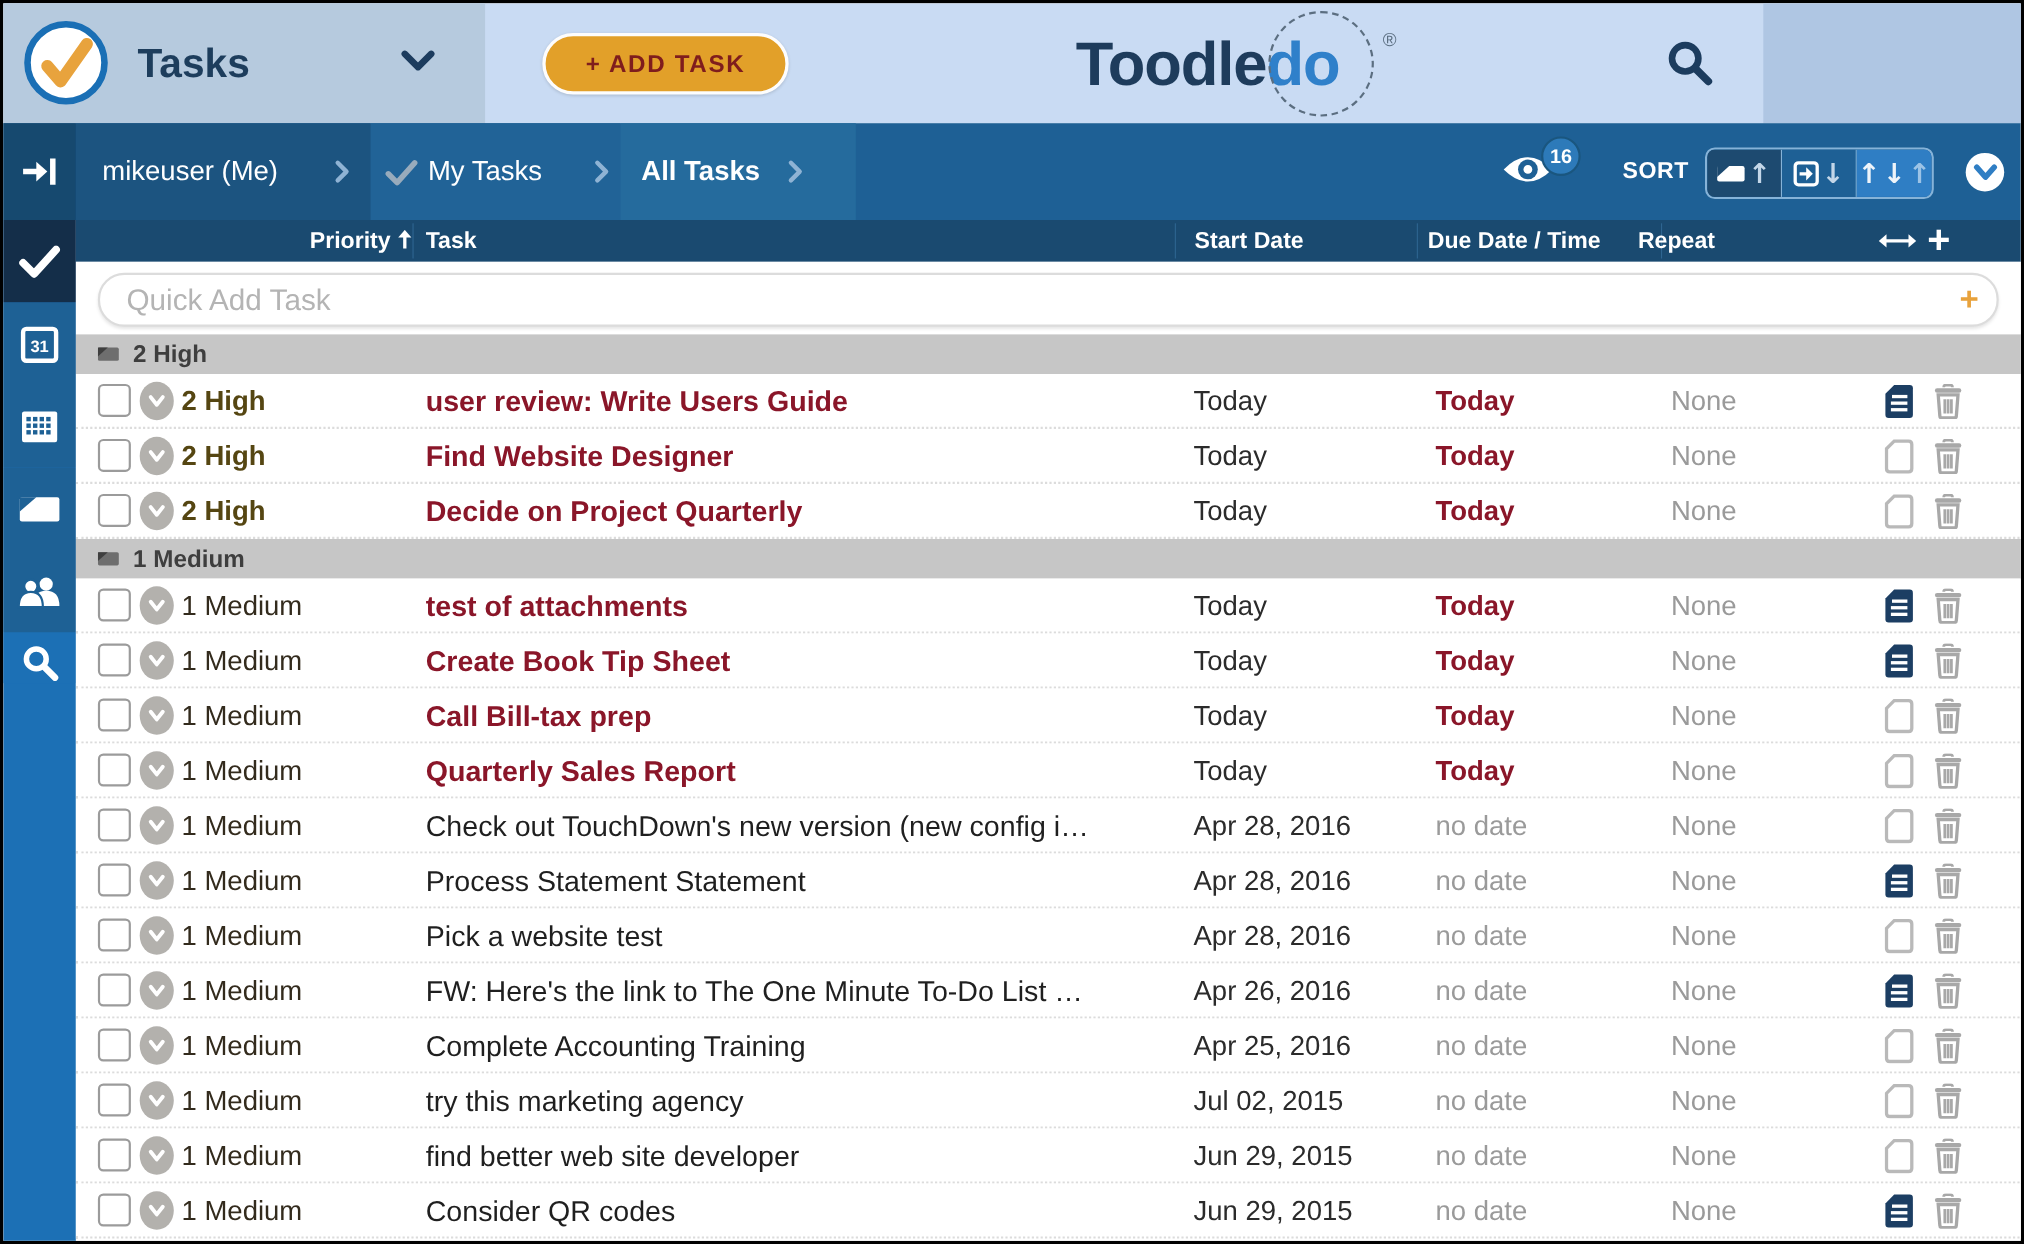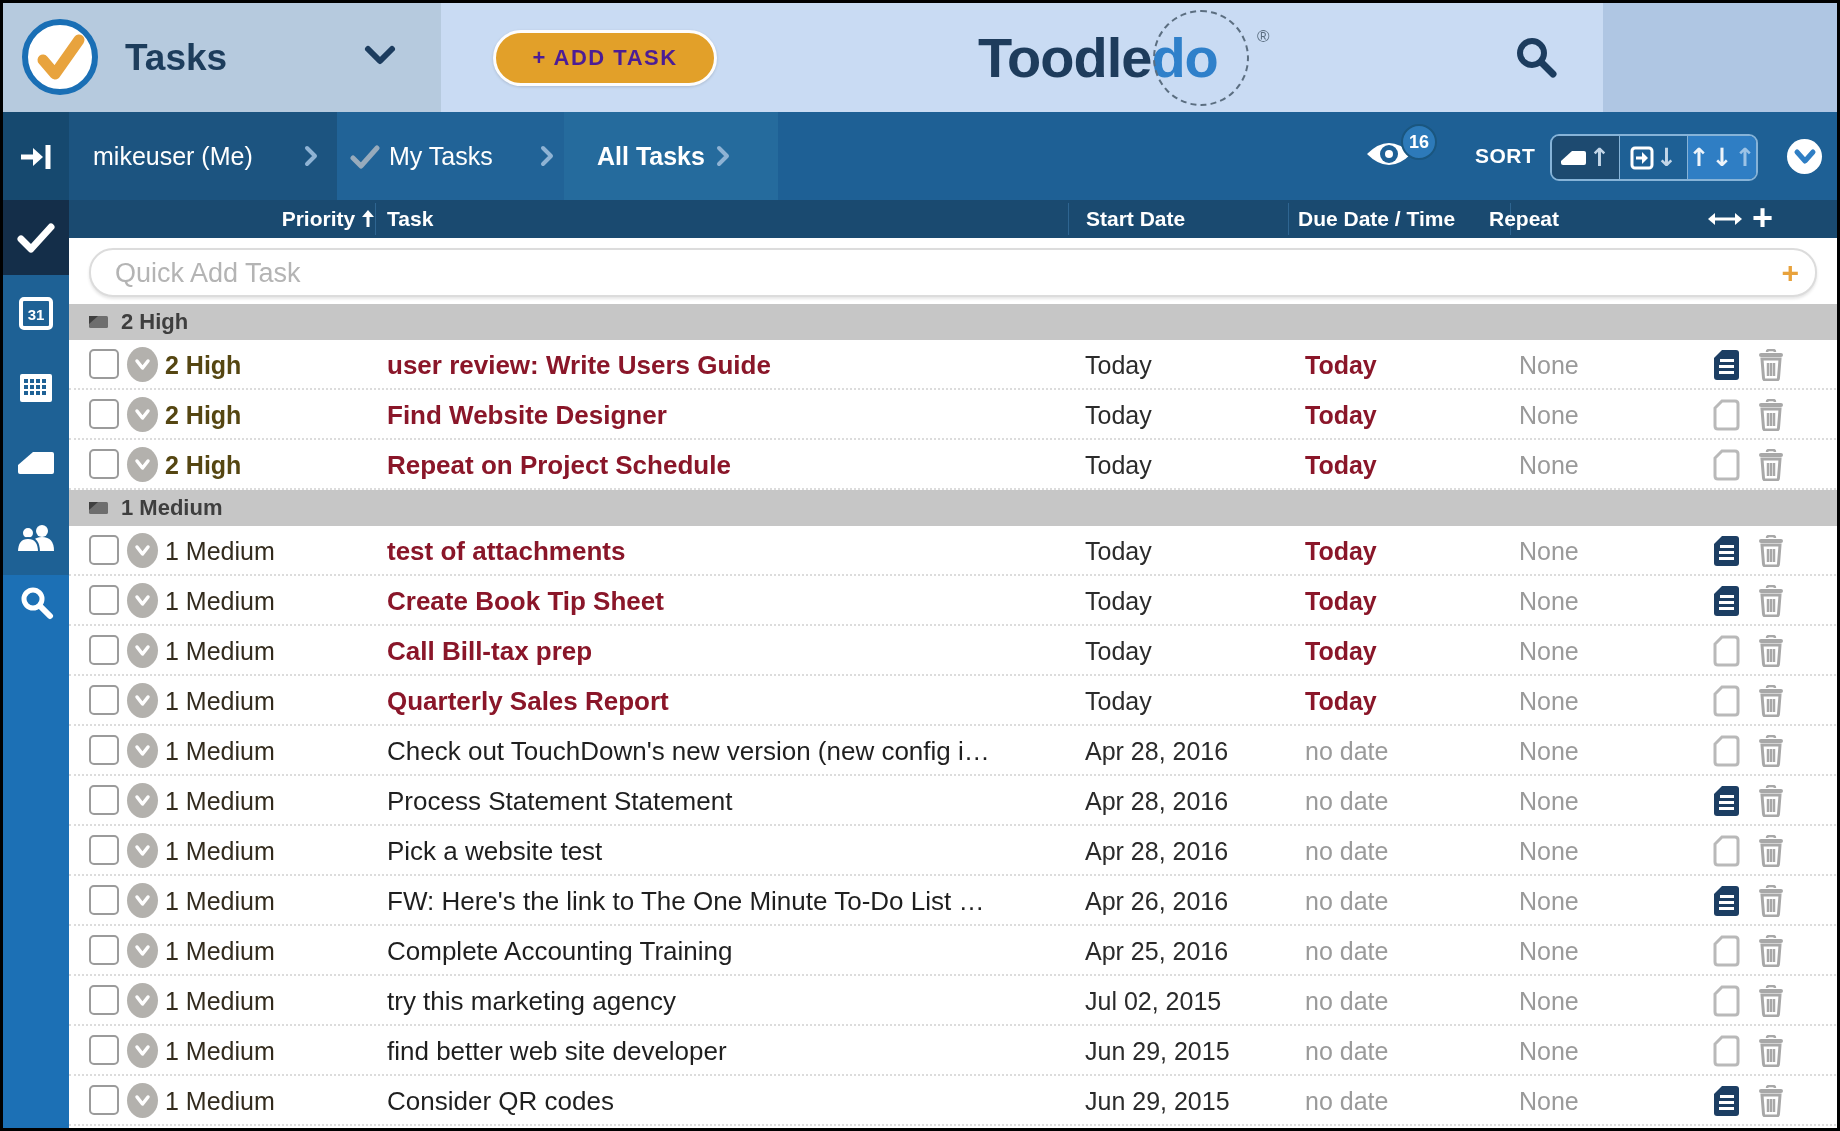--- a/index.html
+++ b/index.html
@@ -7,21 +7,21 @@
   body { font-family:"Liberation Sans","DejaVu Sans",sans-serif; }
   .screen { position:relative; width:1840px; height:1131px; border:3px solid #000; overflow:hidden; background:#fff; }
 
   
   .topbar { position:absolute; left:0; top:0; width:100%; height:109px; background:#c9dbf3; }
   .topbar-left { position:absolute; left:0; top:0; width:438px; height:109px; background:#b6cade; }
   .topbar-right { position:absolute; left:1600px; top:0; width:240px; height:109px; background:#afc6e3; }
   .logo-badge { position:absolute; left:18px; top:15px; }
   .app-title { position:absolute; left:122px; top:0; height:109px; line-height:109px; font-size:37px; font-weight:bold; color:#1d3d5c; }
   .app-title-chevron { position:absolute; left:360px; top:40px; }
-  .add-task-btn { position:absolute; left:490px; top:27px; width:224px; height:56px; background:#e2a029; border:3px solid #fdfdfd; border-radius:30px; color:#4c1d95; font-size:22px; font-weight:bold; letter-spacing:1.5px; text-align:center; line-height:50px; box-shadow:0 1px 3px rgba(0,0,0,.15); cursor:pointer; }
+  .add-task-btn { position:absolute; left:490px; top:27px; width:224px; height:56px; background:#e2a029; border:3px solid #fdfdfd; border-radius:30px; color:#7f1d1d; font-size:22px; font-weight:bold; letter-spacing:1.5px; text-align:center; line-height:50px; box-shadow:0 1px 3px rgba(0,0,0,.15); cursor:pointer; }
   .brand { position:absolute; left:975px; top:0; height:109px; line-height:109px; font-size:56px; font-weight:bold; letter-spacing:-1px; }
   .brand .b1 { color:#1e3c5c; } .brand .b2 { color:#2f80ca; }
   .brand-dashed-circle { position:absolute; left:1150px; top:7px; width:96px; height:96px; border:2px dashed #5b6e80; border-radius:50%; }
   .brand-reg { position:absolute; left:1254px; top:24px; font-size:17px; color:#5b6e80; font-weight:normal; }
   .top-search { position:absolute; left:1510px; top:31px; cursor:pointer; }
 
   
   .crumbbar { position:absolute; left:0; top:109px; width:100%; height:88px; background:#1e6095; color:#fff; }
   .crumb-cell { position:absolute; top:0; height:88px; line-height:88px; }
   .cell-sidebar { left:0; width:66px; background:#16496f; text-align:center; }
@@ -143,21 +143,21 @@
     <span class="crumb-sep" style="left:300px;"><svg width="16" height="22" viewBox="0 0 16 22">
           <path d="M4 3 L12 11 L4 19" fill="none" stroke="#8fb3d4" stroke-width="4" stroke-linecap="round" stroke-linejoin="round"></path>
         </svg></span>
     <span class="bc-check" style="left:347px;"><svg width="30" height="24" viewBox="0 0 30 24">
           <path d="M3 13 L11 21 L27 3" fill="none" stroke="#98abbc" stroke-width="5" stroke-linecap="round" stroke-linejoin="round"></path>
         </svg></span>
     <span class="crumb-text" style="left:386px;">My Tasks</span>
     <span class="crumb-sep" style="left:536px;"><svg width="16" height="22" viewBox="0 0 16 22">
           <path d="M4 3 L12 11 L4 19" fill="none" stroke="#8fb3d4" stroke-width="4" stroke-linecap="round" stroke-linejoin="round"></path>
         </svg></span>
-    <span class="crumb-text" style="left:580px; font-weight:bold;margin-left:14px;">All Tasks</span>
+    <span class="crumb-text" style="left:580px; font-weight:bold;">All Tasks</span>
     <span class="crumb-sep" style="left:712px;"><svg width="16" height="22" viewBox="0 0 16 22">
           <path d="M4 3 L12 11 L4 19" fill="none" stroke="#8fb3d4" stroke-width="4" stroke-linecap="round" stroke-linejoin="round"></path>
         </svg></span>
 
     <div class="eye-wrap">
       <svg width="50" height="36" viewBox="0 0 50 36">
           <path d="M3 18 Q25 -4 47 18 Q25 40 3 18 Z" fill="#fff"></path>
           <circle cx="25" cy="18" r="9" fill="#1e6095"></circle>
           <circle cx="25" cy="18" r="4" fill="#fff"></circle>
         </svg>
@@ -350,21 +350,21 @@
   </div>
 
   <div class="row high today">
     <div class="row-check"></div>
     <div class="row-chevron">
       <svg width="17" height="13" viewBox="0 0 17 13">
               <path d="M3 3 L8.5 10 L14 3" fill="none" stroke="#fff" stroke-width="3.5" stroke-linecap="round" stroke-linejoin="round"></path>
             </svg>
     </div>
     <span class="cell prio">2 High</span>
-    <span class="cell title">Repeat on Project Schedule</span>
+    <span class="cell title">Decide on Project Quarterly</span>
     <span class="cell start">Today</span>
     <span class="cell due">Today</span>
     <span class="cell repeat">None</span>
     <span class="note-ico">
       
       <svg class="note-empty" width="27" height="32" viewBox="0 0 27 32">
               <path d="M9 2 L22 2 Q25 2 25 5 L25 27 Q25 30 22 30 L5 30 Q2 30 2 27 L2 9 Z" fill="none" stroke="#b9b9b9" stroke-width="3"></path>
             </svg>
     </span>
     <span class="trash-ico">

